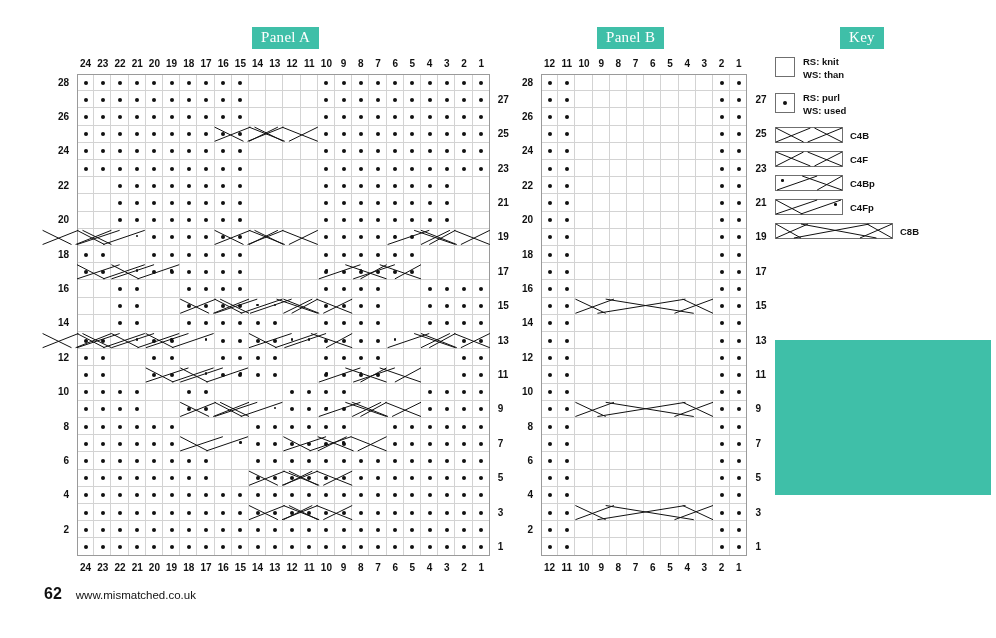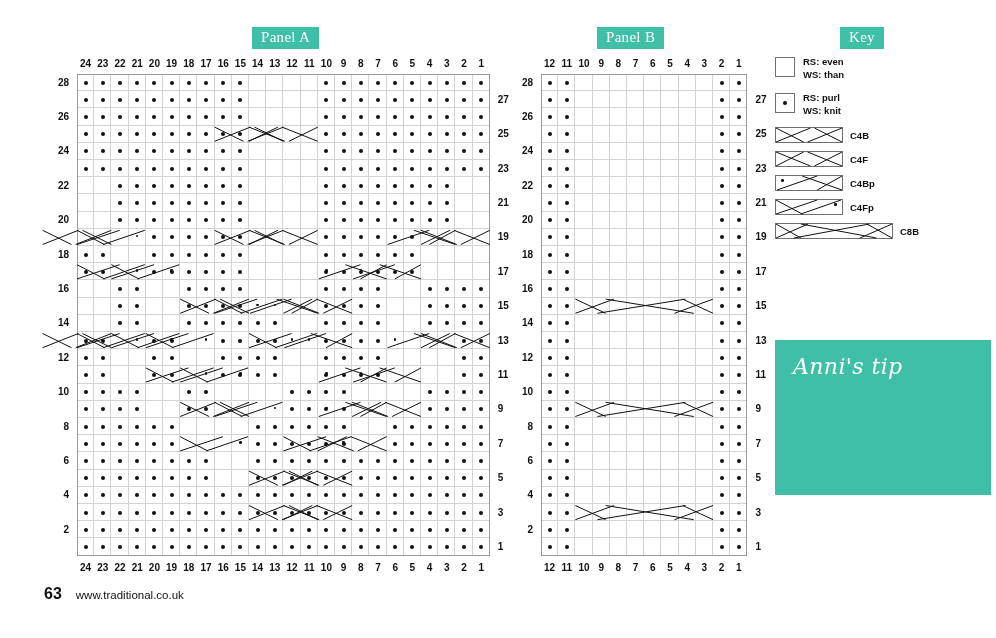--- a/index.html
+++ b/index.html
@@ -2014,28 +2014,28 @@
       <div class="num right" style="left: 214.4px; top: 329.4px;">9</div>
       <div class="num right" style="left: 214.4px; top: 363.8px;">7</div>
       <div class="num right" style="left: 214.4px; top: 398.2px;">5</div>
       <div class="num right" style="left: 214.4px; top: 432.6px;">3</div>
       <div class="num right" style="left: 214.4px; top: 467px;">1</div>
     </div>
 
   <div class="key" id="key-box">
       <div style="position: absolute; left: 0px; top: 0px; height: 30px; width: 200px;">
         <div class="sw" style="left: 0px; top: 2px; width: 20px; height: 20px;"></div>
-        <div class="key-label two" style="left: 28px; top: 1px;">RS: even</div>
+        <div class="key-label two" style="left: 28px; top: 1px;">RS: knit</div>
         <div class="key-label two" style="left: 28px; top: 14px;">WS: than</div>
       </div>
       <div style="position: absolute; left: 0px; top: 36px; height: 30px; width: 200px;">
         <div class="sw" style="left: 0px; top: 2px; width: 20px; height: 20px;"></div>
         <div class="dot" style="left: 8px; top: 10px;"></div>
         <div class="key-label two" style="left: 28px; top: 1px;">RS: purl</div>
-        <div class="key-label two" style="left: 28px; top: 14px;">WS: knit</div>
+        <div class="key-label two" style="left: 28px; top: 14px;">WS: used</div>
       </div>
       <div style="position: absolute; left: 0px; top: 72px; height: 24px; width: 210px;">
         <div class="sw" style="left: 0px; top: 0px; width: 68px; height: 16px;"></div>
         <svg width="68" height="16" style="position: absolute; left: 0px; top: 0px;">
           <line x1="1" y1="1" x2="28.56" y2="15" stroke="#111" stroke-width="1"></line>
           <line x1="1" y1="15" x2="35.36" y2="1" stroke="#111" stroke-width="1"></line>
           <line x1="32.64" y1="15" x2="67" y2="1" stroke="#111" stroke-width="1"></line>
           <line x1="39.44" y1="1" x2="67" y2="15" stroke="#111" stroke-width="1"></line>
         </svg>
         <div class="key-label" style="left: 75px; top: 3px;">C4B</div>
@@ -2078,21 +2078,20 @@
           <line x1="18.88" y1="15" x2="94.4" y2="1" stroke="#111" stroke-width="1"></line>
           <line x1="25.96" y1="1" x2="101.48" y2="15" stroke="#111" stroke-width="1"></line>
           <line x1="84.96" y1="15" x2="117" y2="1" stroke="#111" stroke-width="1"></line>
           <line x1="92.04" y1="1" x2="117" y2="15" stroke="#111" stroke-width="1"></line>
         </svg>
         <div class="key-label" style="left: 125px; top: 3px;">C8B</div>
       </div>
     </div>
 
   <div class="tip">
-    <div class="tip-title">Anni's tip</div>
   </div>
 
   <div class="footer">
-    <span class="f-page">63</span>
-    <span class="f-url">www.traditional.co.uk</span>
+    <span class="f-page">62</span>
+    <span class="f-url">www.mismatched.co.uk</span>
   </div>
 
 </div>
 
 </body></html>

